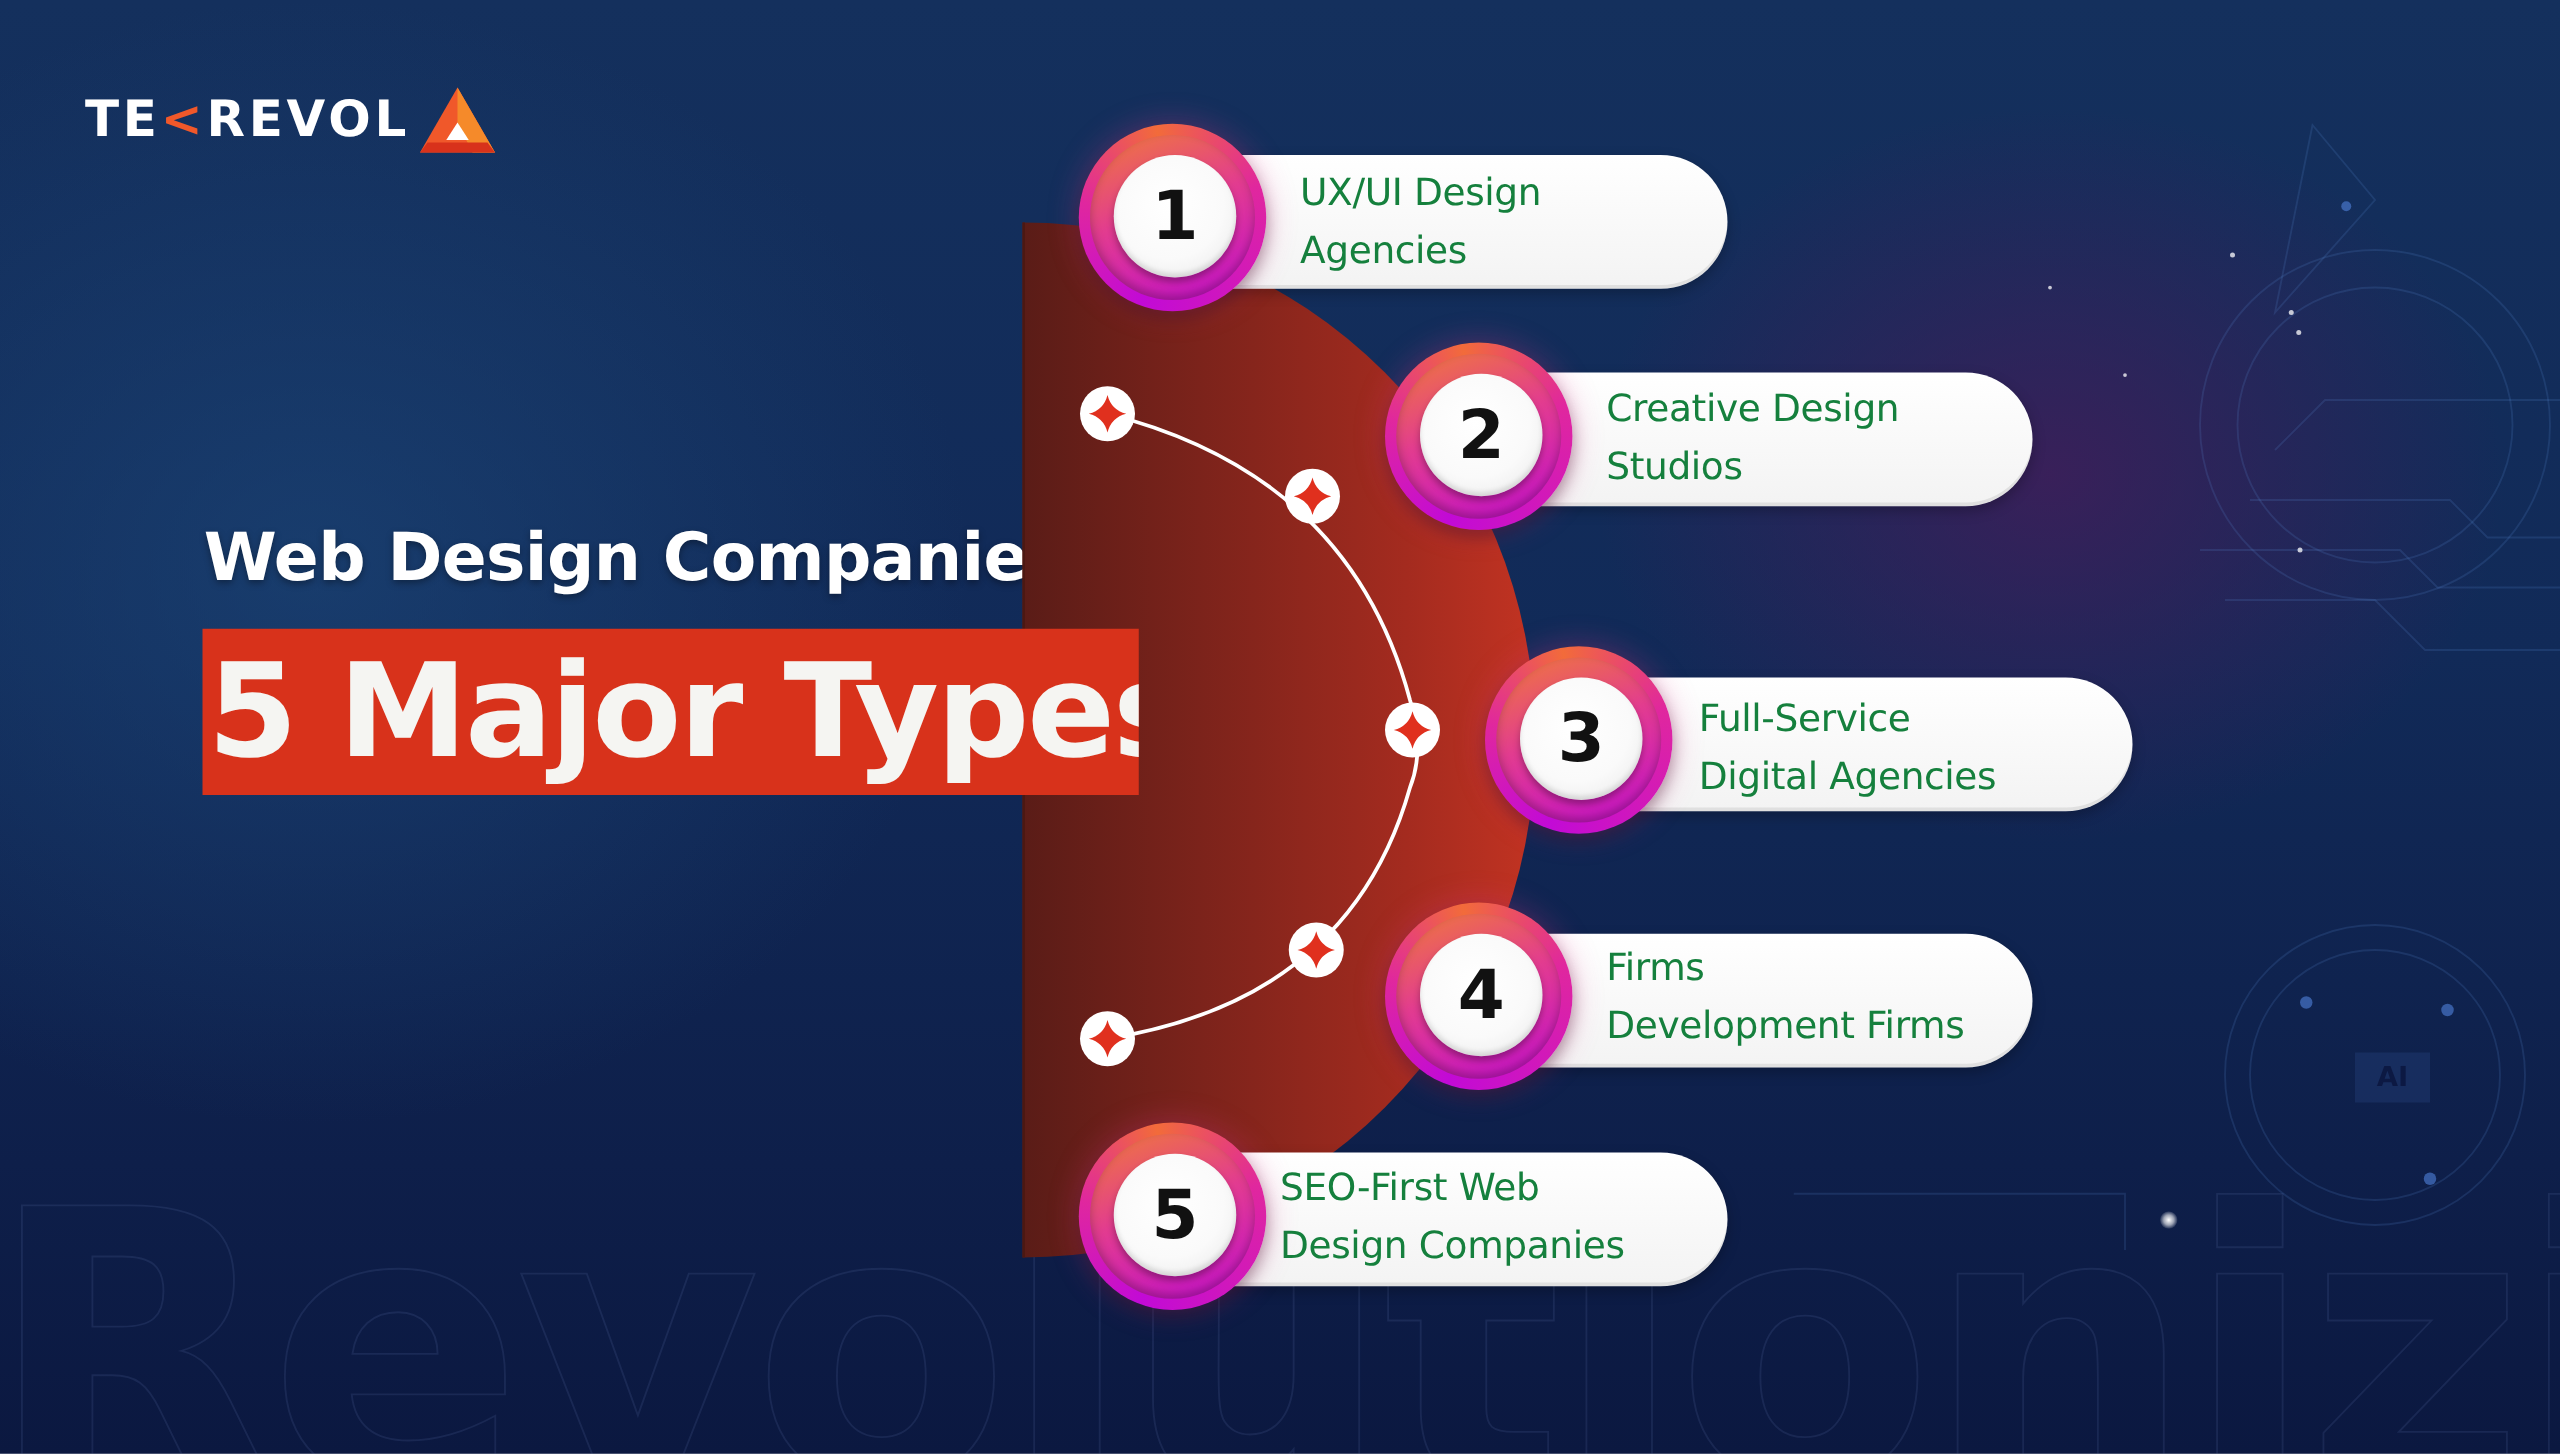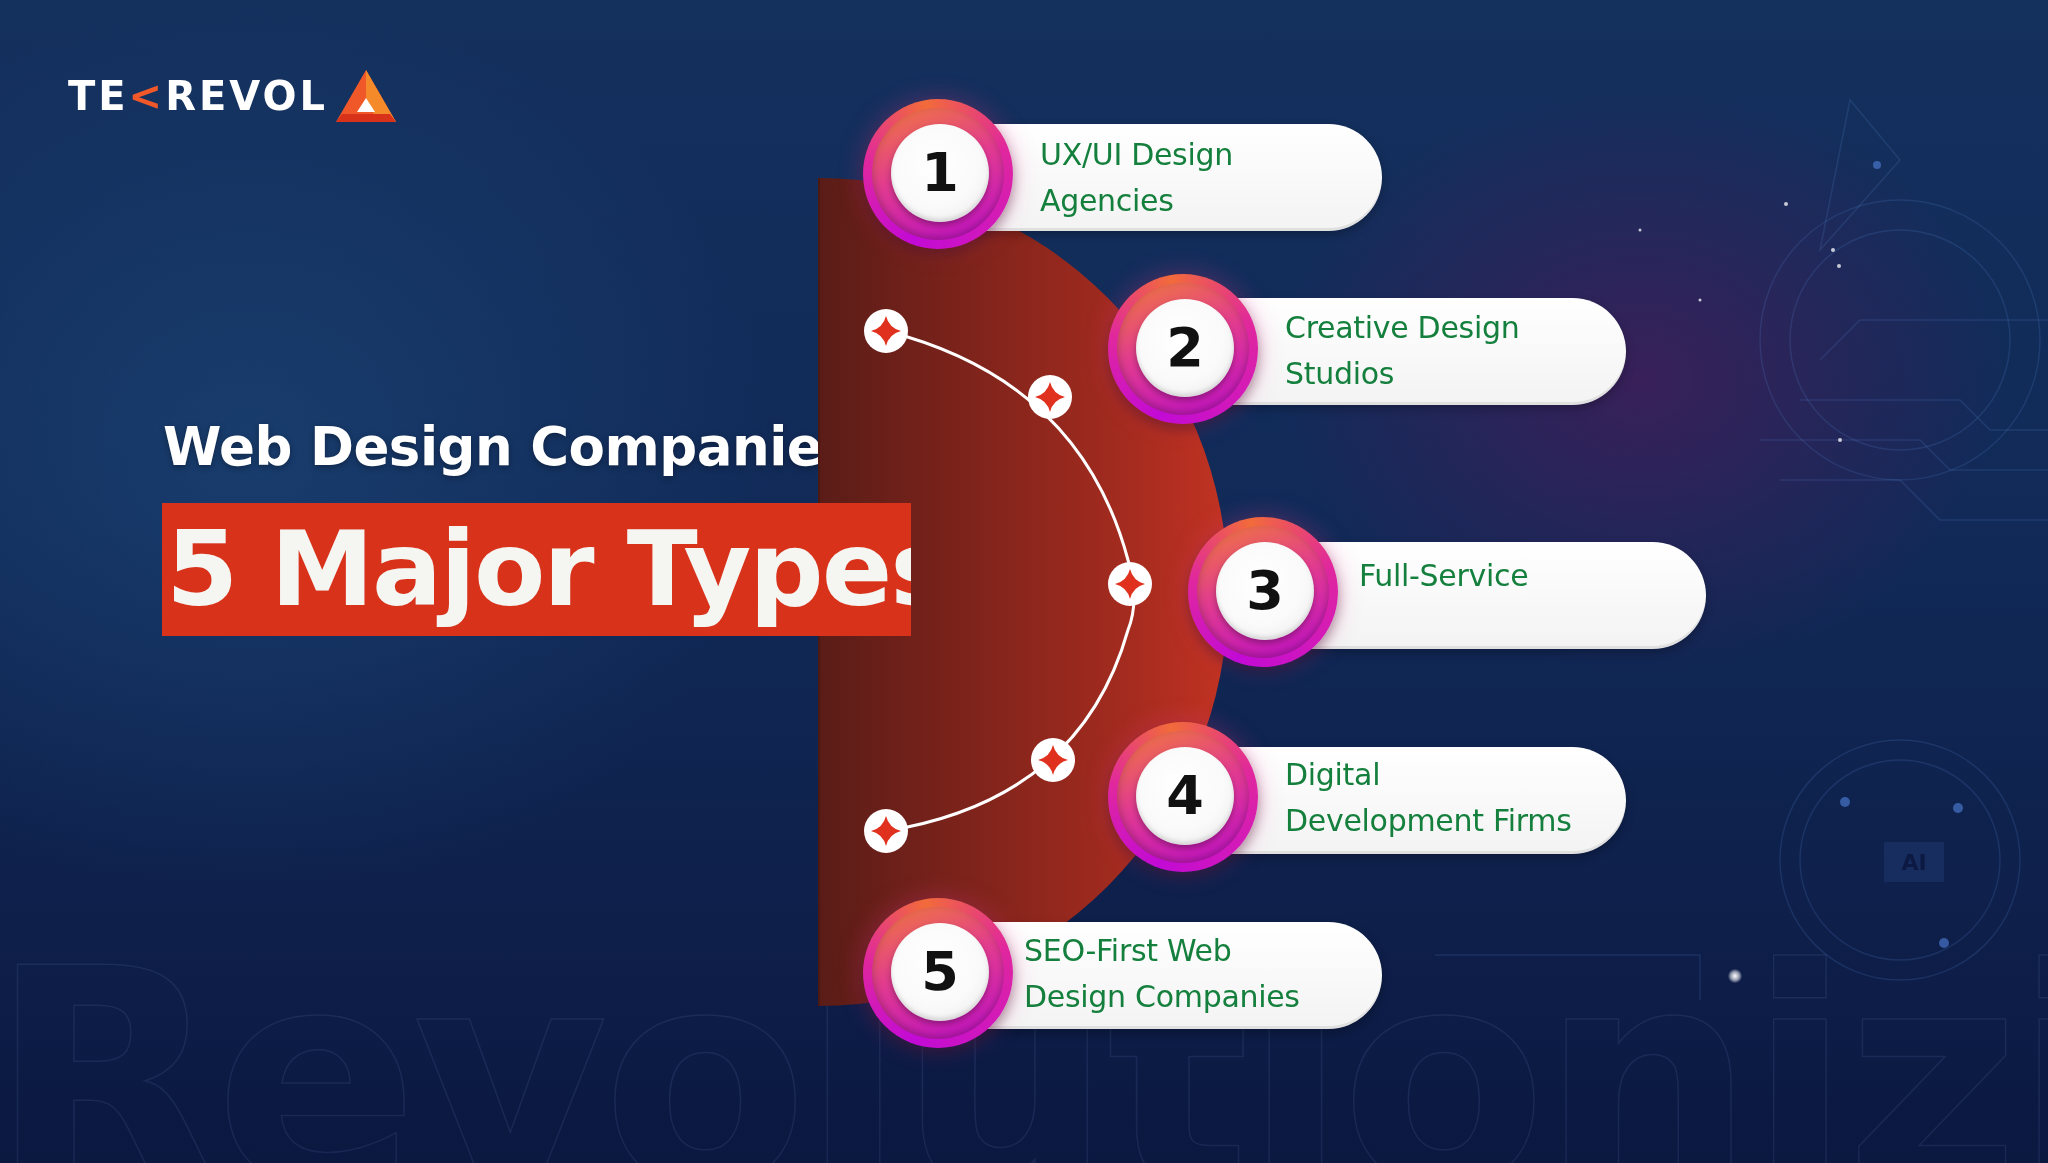--- a/index.html
+++ b/index.html
@@ -195,33 +195,34 @@
     <div class="badge-core">
         <span class="badge-num">2</span>
       </div>
   </div>
 </div>
 
 <div class="item" style="left:0;top:0">
   <div class="pill" style="left:1280px;top:542px;width:426px;"></div>
   <div class="pill-text" style="left:1359px;top:553px;">
     <div>Full-Service</div>
+      <div>Digital Agencies</div>
   </div>
   <div class="badge" style="left:1188px;top:517px;">
     <div class="badge-ring"></div>
     <div class="badge-core">
         <span class="badge-num">3</span>
       </div>
   </div>
 </div>
 
 <div class="item" style="left:0;top:0">
   <div class="pill" style="left:1200px;top:747px;width:426px;"></div>
   <div class="pill-text" style="left:1285px;top:752px;">
-    <div>Digital</div>
+    <div>Firms</div>
       <div>Development Firms</div>
   </div>
   <div class="badge" style="left:1108px;top:722px;">
     <div class="badge-ring"></div>
     <div class="badge-core">
         <span class="badge-num">4</span>
       </div>
   </div>
 </div>
 

